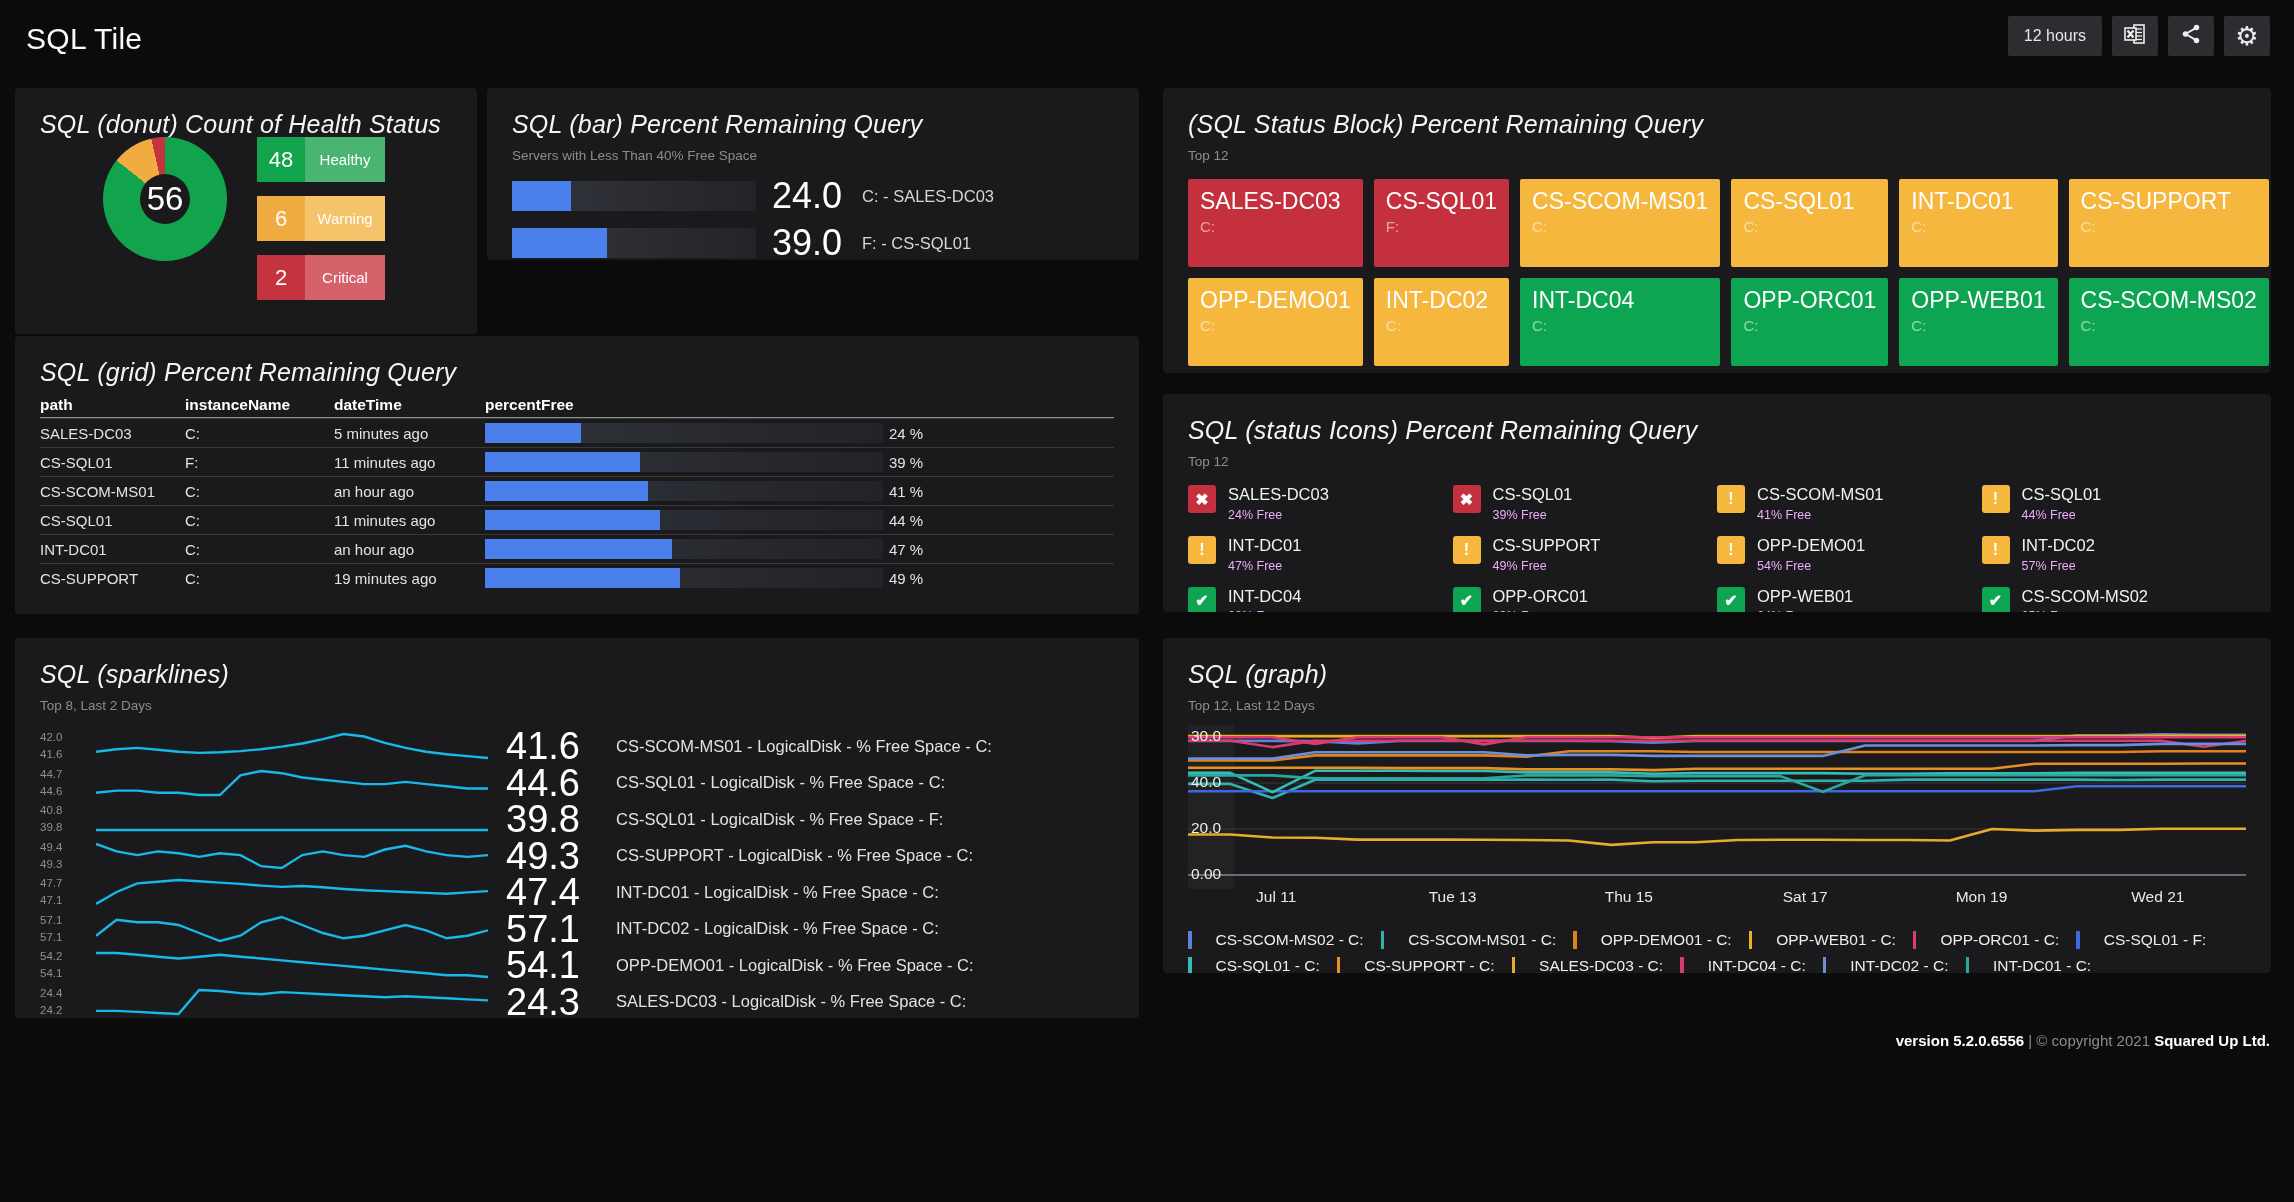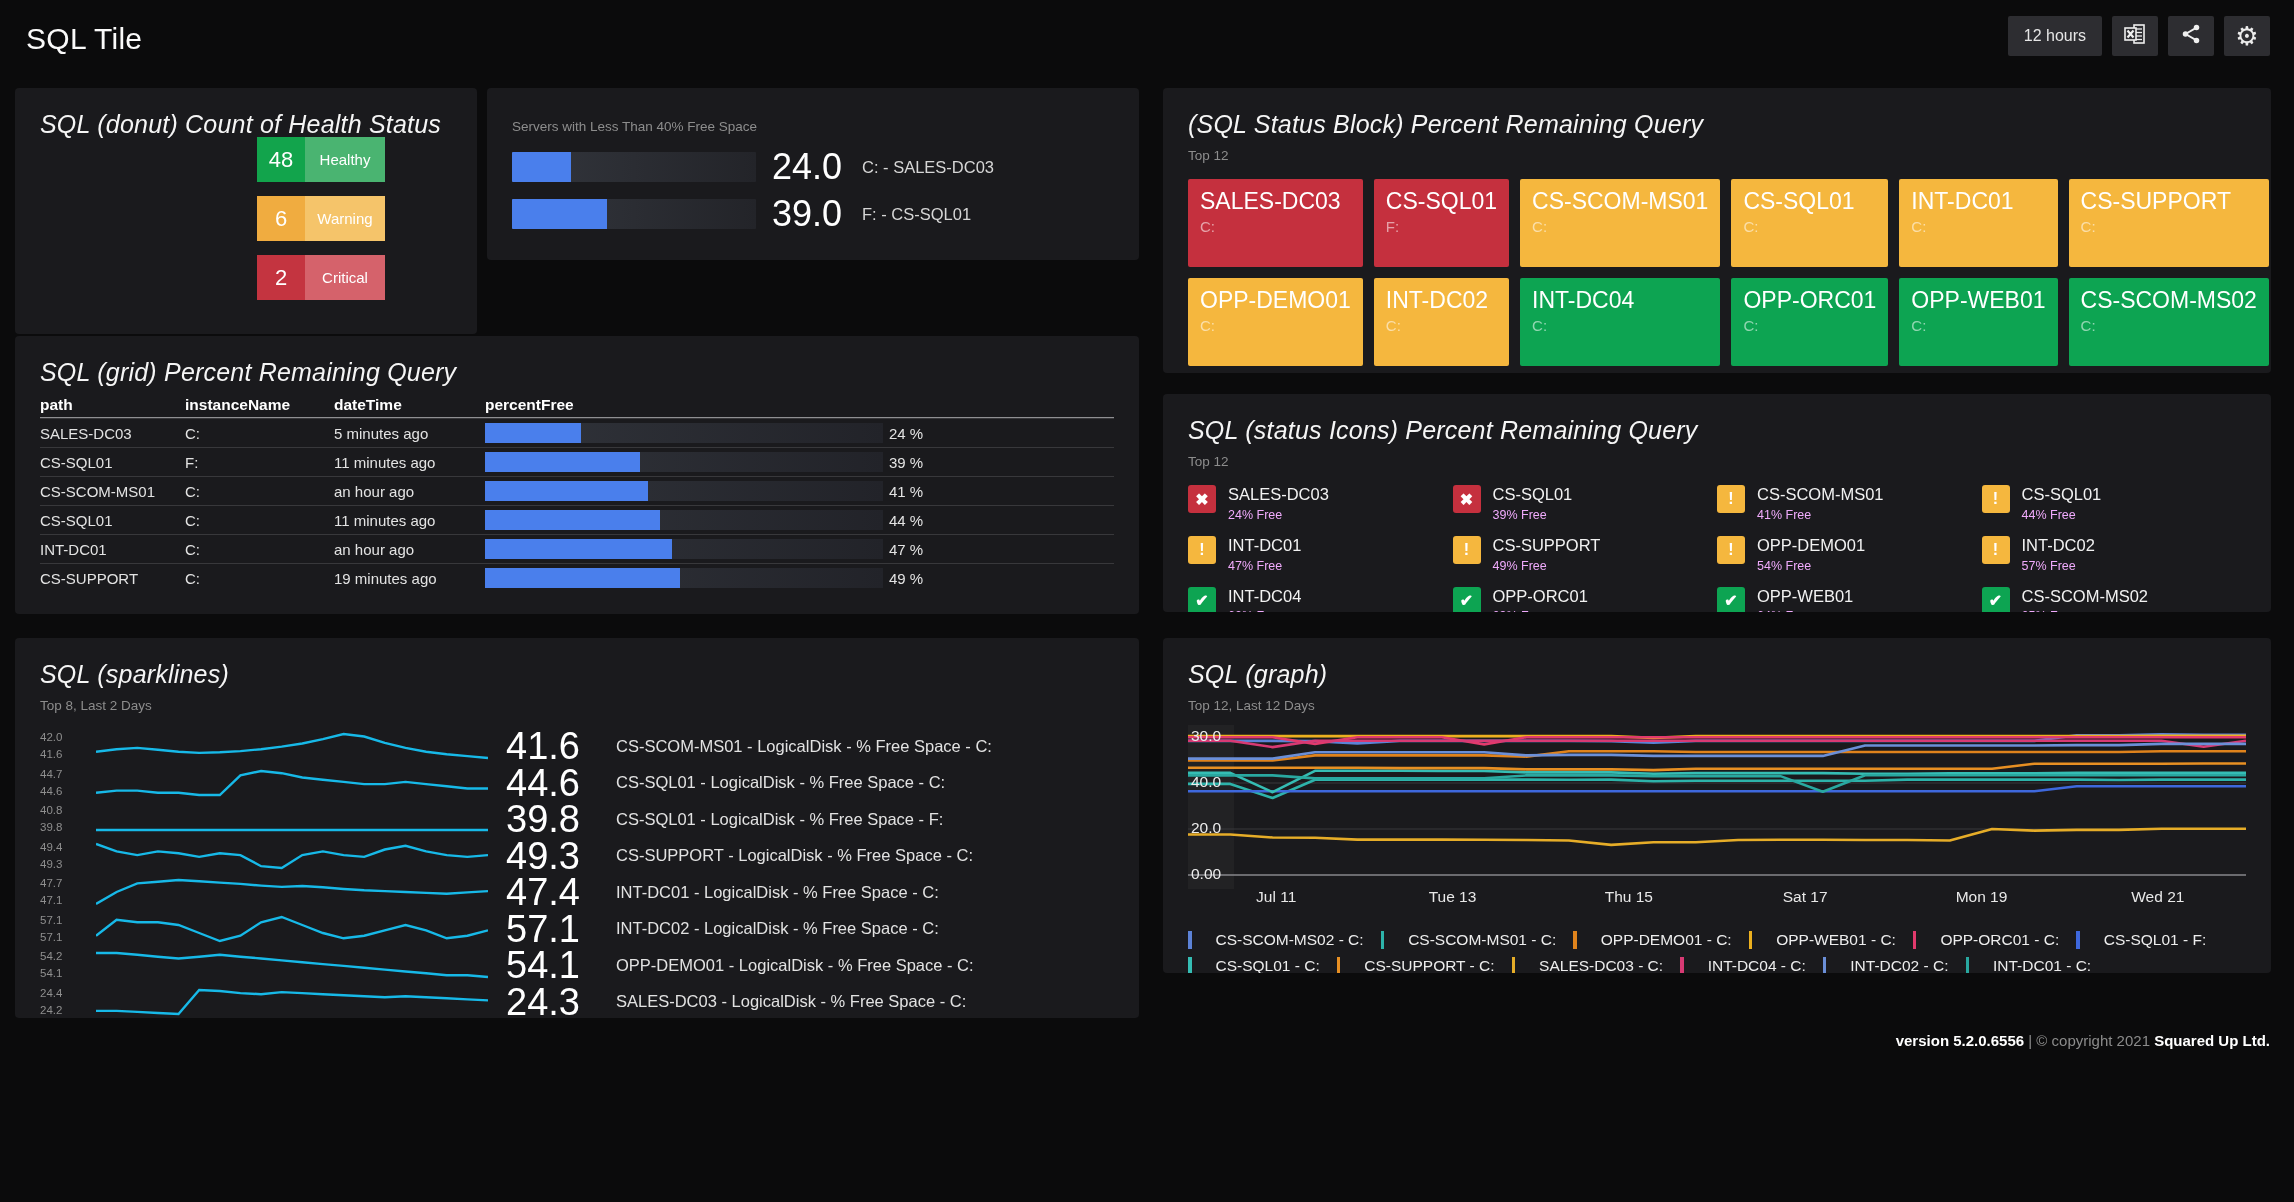--- a/index.html
+++ b/index.html
@@ -122,37 +122,43 @@
           </svg>
       </span>
     </div>
     <div class="btn icon">
       <span class="gear-glyph">⚙</span>
     </div>
   </div>
 
   <div class="tile" id="tile-donut">
     <div class="t-title">SQL (donut) Count of Health Status</div>
+    <div class="donut-wrap" style="background: conic-gradient(rgb(18, 164, 76) 0deg, rgb(18, 164, 76) 308.571deg, rgb(240, 172, 64) 308.571deg, rgb(240, 172, 64) 347.143deg, rgb(196, 52, 64) 347.143deg, rgb(196, 52, 64) 360deg);">
+      <div class="donut-hole">
+        <span class="donut-center">56</span>
+      </div>
+    </div>
     <div class="donut-legend">
         <div class="leg-row">
           <div class="leg-num" style="background: rgb(18, 164, 76);">48</div>
           <div class="leg-lab" style="background: rgb(74, 180, 113);">Healthy</div>
         </div>
         <div class="leg-row">
           <div class="leg-num" style="background: rgb(240, 172, 64);">6</div>
           <div class="leg-lab" style="background: rgb(245, 196, 106);">Warning</div>
         </div>
         <div class="leg-row">
           <div class="leg-num" style="background: rgb(196, 52, 64);">2</div>
           <div class="leg-lab" style="background: rgb(213, 98, 107);">Critical</div>
         </div>
       </div>
   </div>
 
   <div class="tile" id="tile-bar">
+    <div class="t-title">SQL (bar) Percent Remaining Query</div>
     <div class="t-sub">Servers with Less Than 40% Free Space</div>
     <div class="bar-rows">
         <div class="bar-row">
           <div class="bar-track">
             <div class="bar-fill" style="width: 24%;"></div>
           </div>
           <div class="bar-val">24.0</div>
           <div class="bar-lab">C: - SALES-DC03</div>
         </div>
         <div class="bar-row">

